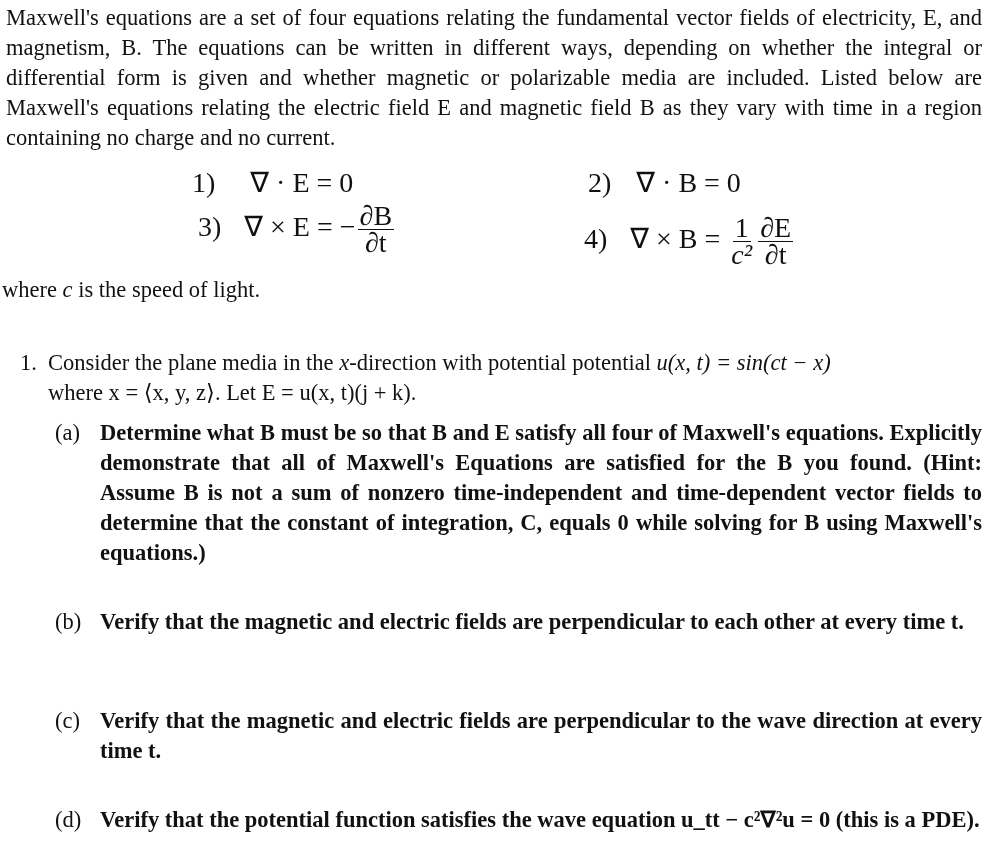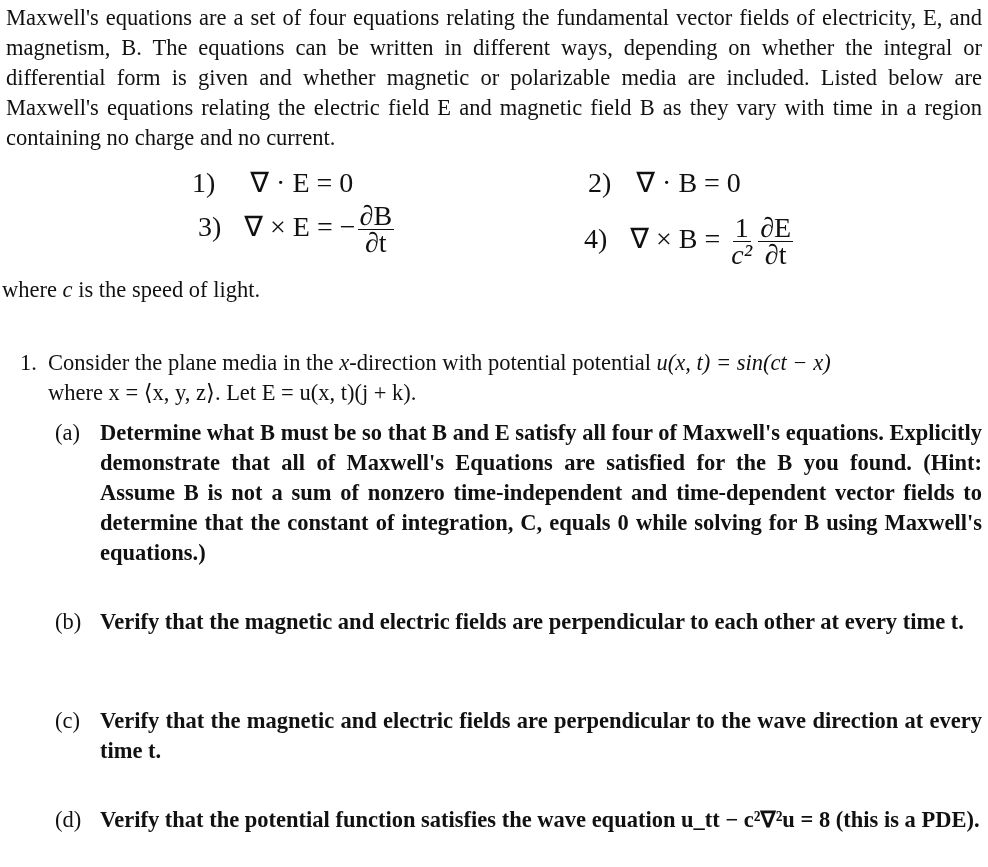--- a/index.html
+++ b/index.html
@@ -82,16 +82,16 @@
     <div class="ptxt">Verify that the magnetic and electric fields are perpendicular to each other at every time t.</div>
   </div>
 
   <div class="part" style="top:706px;">
     <span class="plbl">(c)</span>
     <div class="ptxt">Verify that the magnetic and electric fields are perpendicular to the wave direction at every time t.</div>
   </div>
 
   <div class="part" style="top:805px;">
     <span class="plbl">(d)</span>
-    <div class="ptxt">Verify that the potential function satisfies the wave equation u_tt − c²∇²u = 8 (this is a PDE).</div>
+    <div class="ptxt">Verify that the potential function satisfies the wave equation u_tt − c²∇²u = 0 (this is a PDE).</div>
   </div>
 
 </div>
 
 </body></html>

